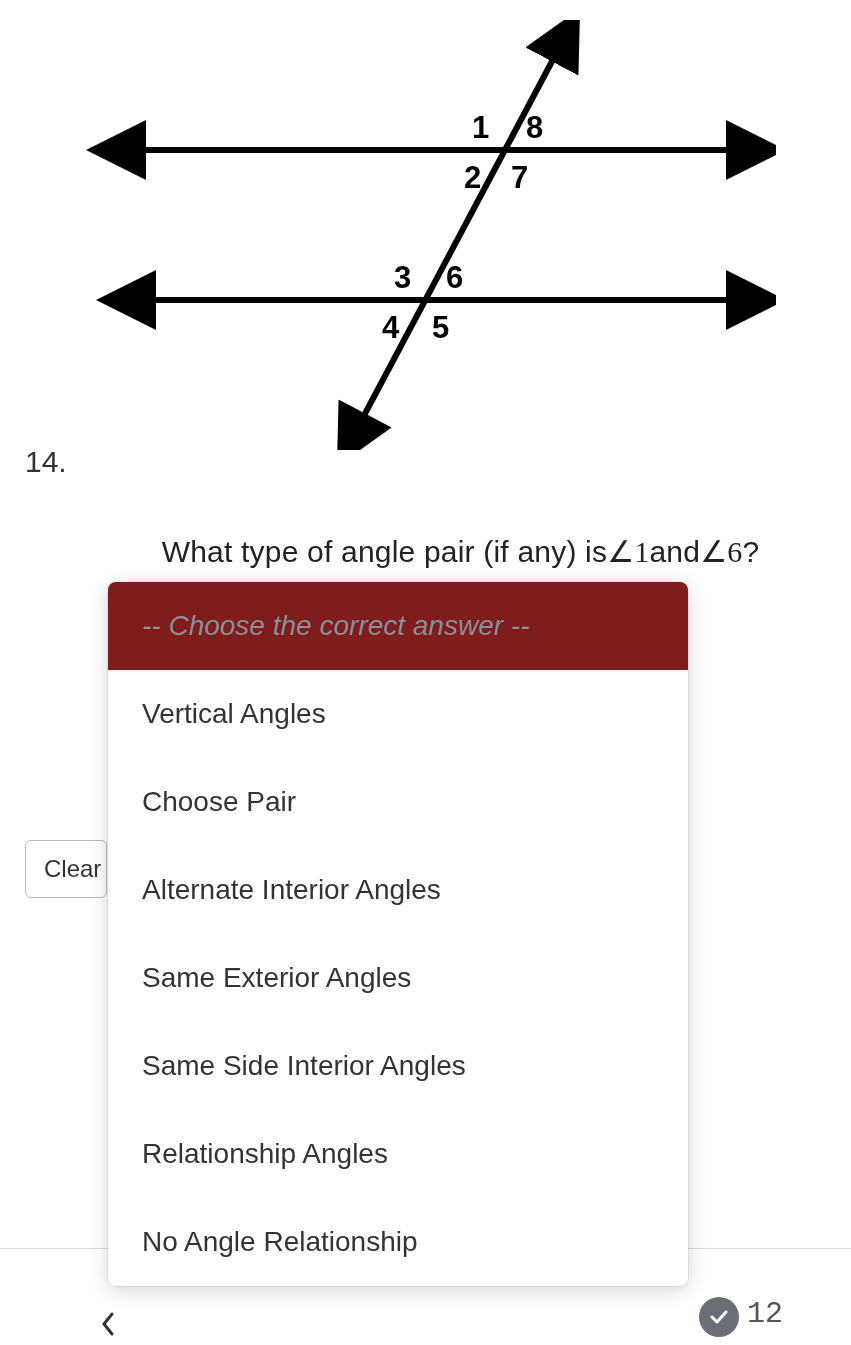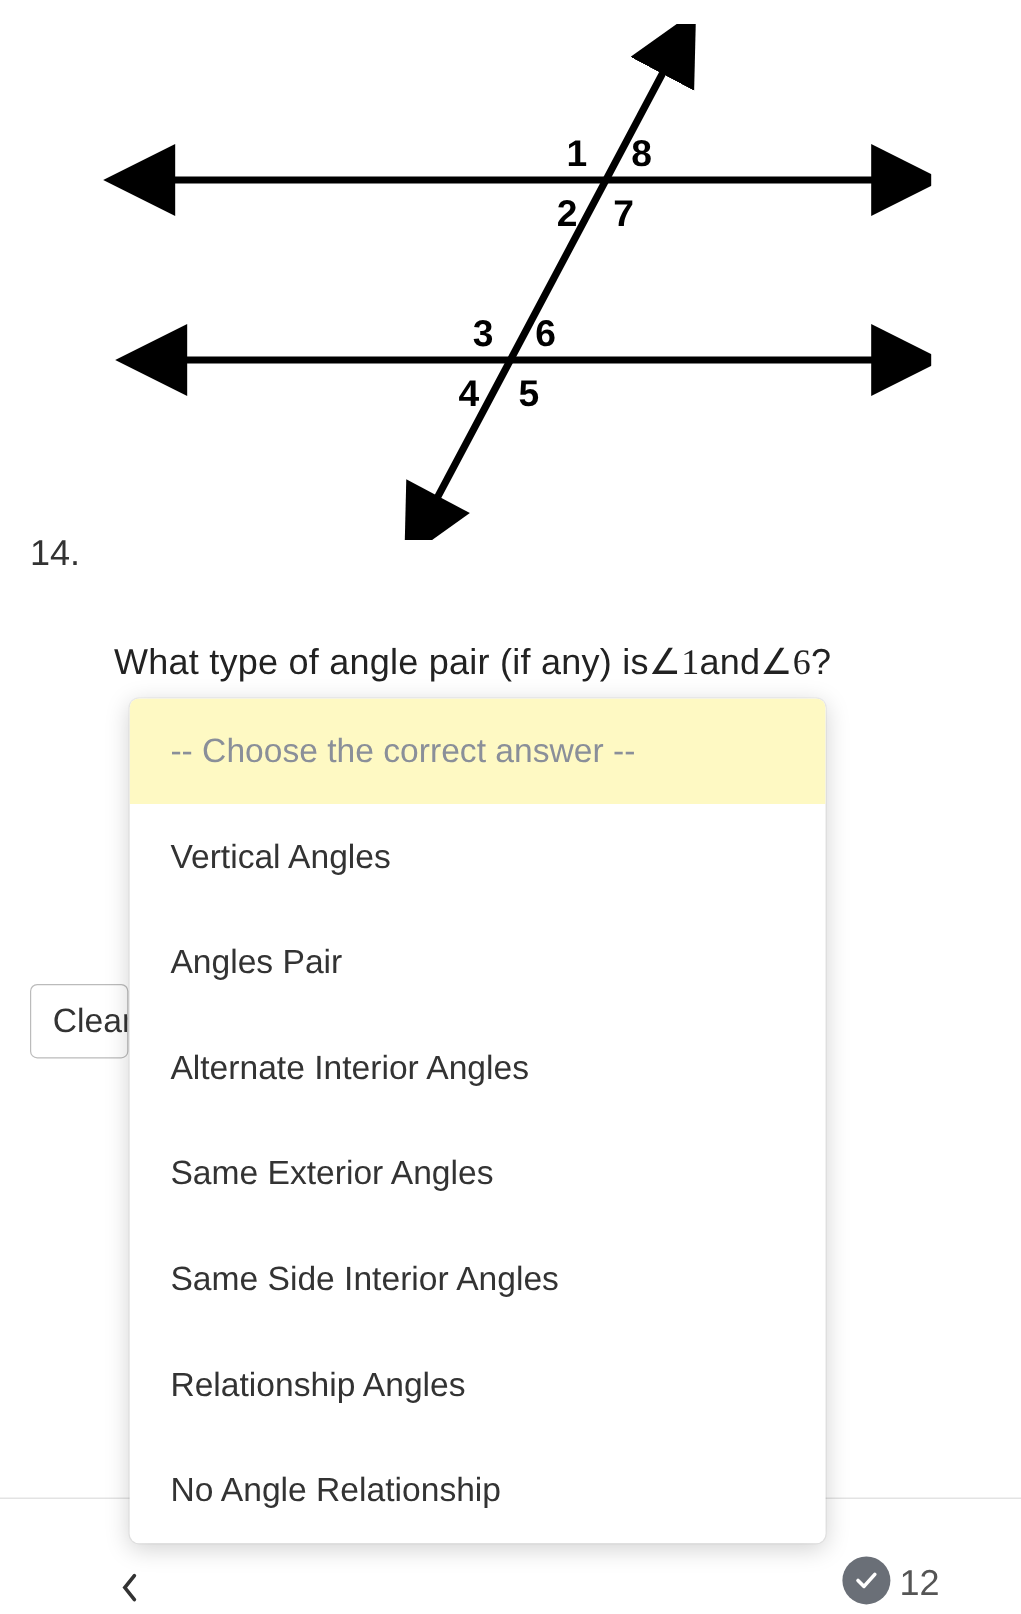--- a/index.html
+++ b/index.html
@@ -34,32 +34,33 @@
       color: #333;
       margin-right: 30px;
       margin-top: -25px;
     }
     .question-text {
       font-size: 30px;
       color: #222;
       margin-left: 70px;
       margin-top: 55px;
       letter-spacing: 0.2px;
+      text-align: center;
     }
     .question-text .angle {
       font-family: "Times New Roman", serif;
     }
     .clear-button {
       position: absolute;
       left: 25px;
-      top: 820px;
+      top: 840px;
       border: 1px solid #bbb;
       border-radius: 6px;
       background: #fff;
-      font-size: 28px;
+      font-size: 24px;
       color: #333;
       padding: 14px 18px;
       width: 82px;
       text-align: left;
       overflow: hidden;
     }
     .dropdown {
       position: absolute;
       left: 108px;
       top: 582px;
@@ -70,38 +71,40 @@
       overflow: hidden;
       z-index: 10;
     }
     .dropdown-item {
       padding: 28px 34px;
       font-size: 28px;
       color: #333;
       cursor: pointer;
     }
     .dropdown-item.placeholder {
-      background: #fef9c3;
+      background: #7f1d1d;
       color: #8a8f99;
+      font-style: italic;
     }
     .bottom-divider {
       position: absolute;
       left: 0;
       right: 0;
       top: 1248px;
       height: 1px;
       background: #ddd;
     }
     .footer-check {
       position: absolute;
       right: 68px;
       bottom: 8px;
       display: flex;
-      align-items: flex-end;
+      align-items: flex-start;
       gap: 8px;
+      font-family: Liberation Mono, monospace;
     }
     .check-circle {
       width: 40px;
       height: 40px;
       background: #6a6f77;
       border-radius: 50%;
       display: flex;
       align-items: center;
       justify-content: center;
       color: #fff;
@@ -160,21 +163,21 @@
   <div class="question-text">
     <span>What type of angle pair (if any) is</span><span class="angle">∠1</span><span>and</span><span class="angle">∠6</span><span>?</span>
   </div>
 </div>
 
 <button class="clear-button">Clear</button>
 
 <div class="dropdown">
   <div class="dropdown-item placeholder">-- Choose the correct answer --</div>
   <div class="dropdown-item">Vertical Angles</div>
-  <div class="dropdown-item">Angles Pair</div>
+  <div class="dropdown-item">Choose Pair</div>
   <div class="dropdown-item">Alternate Interior Angles</div>
   <div class="dropdown-item">Same Exterior Angles</div>
   <div class="dropdown-item">Same Side Interior Angles</div>
   <div class="dropdown-item">Relationship Angles</div>
   <div class="dropdown-item">No Angle Relationship</div>
 </div>
 
 <div class="bottom-divider"></div>
 
 <div class="footer-arrow">

